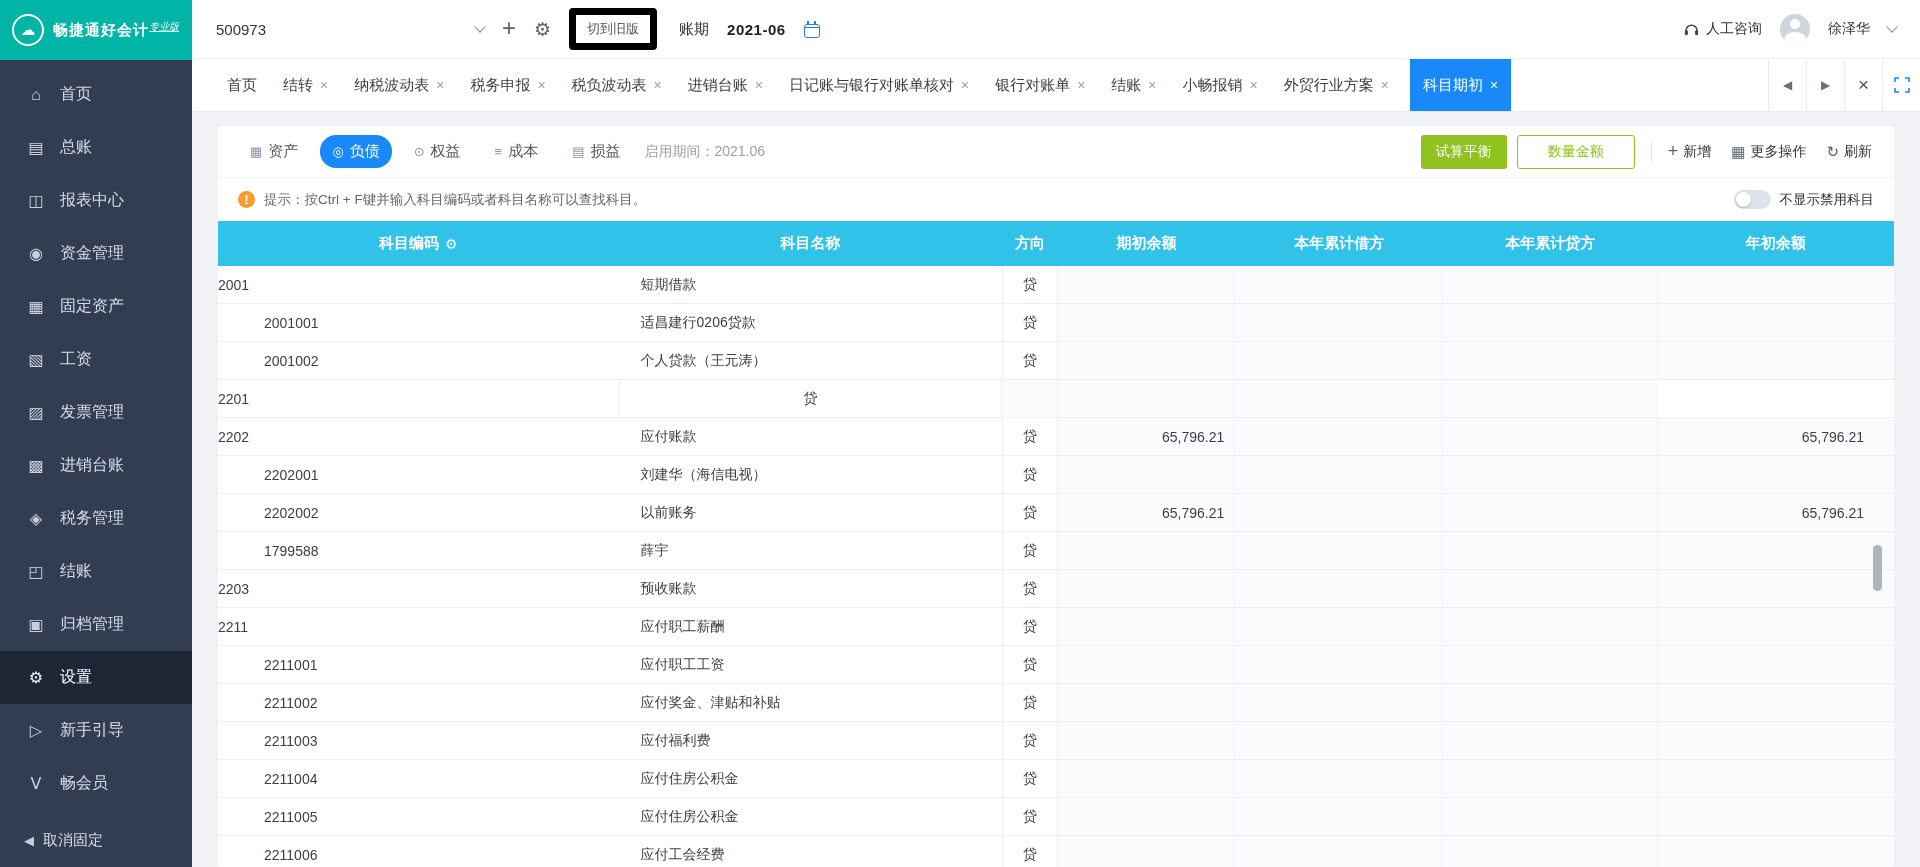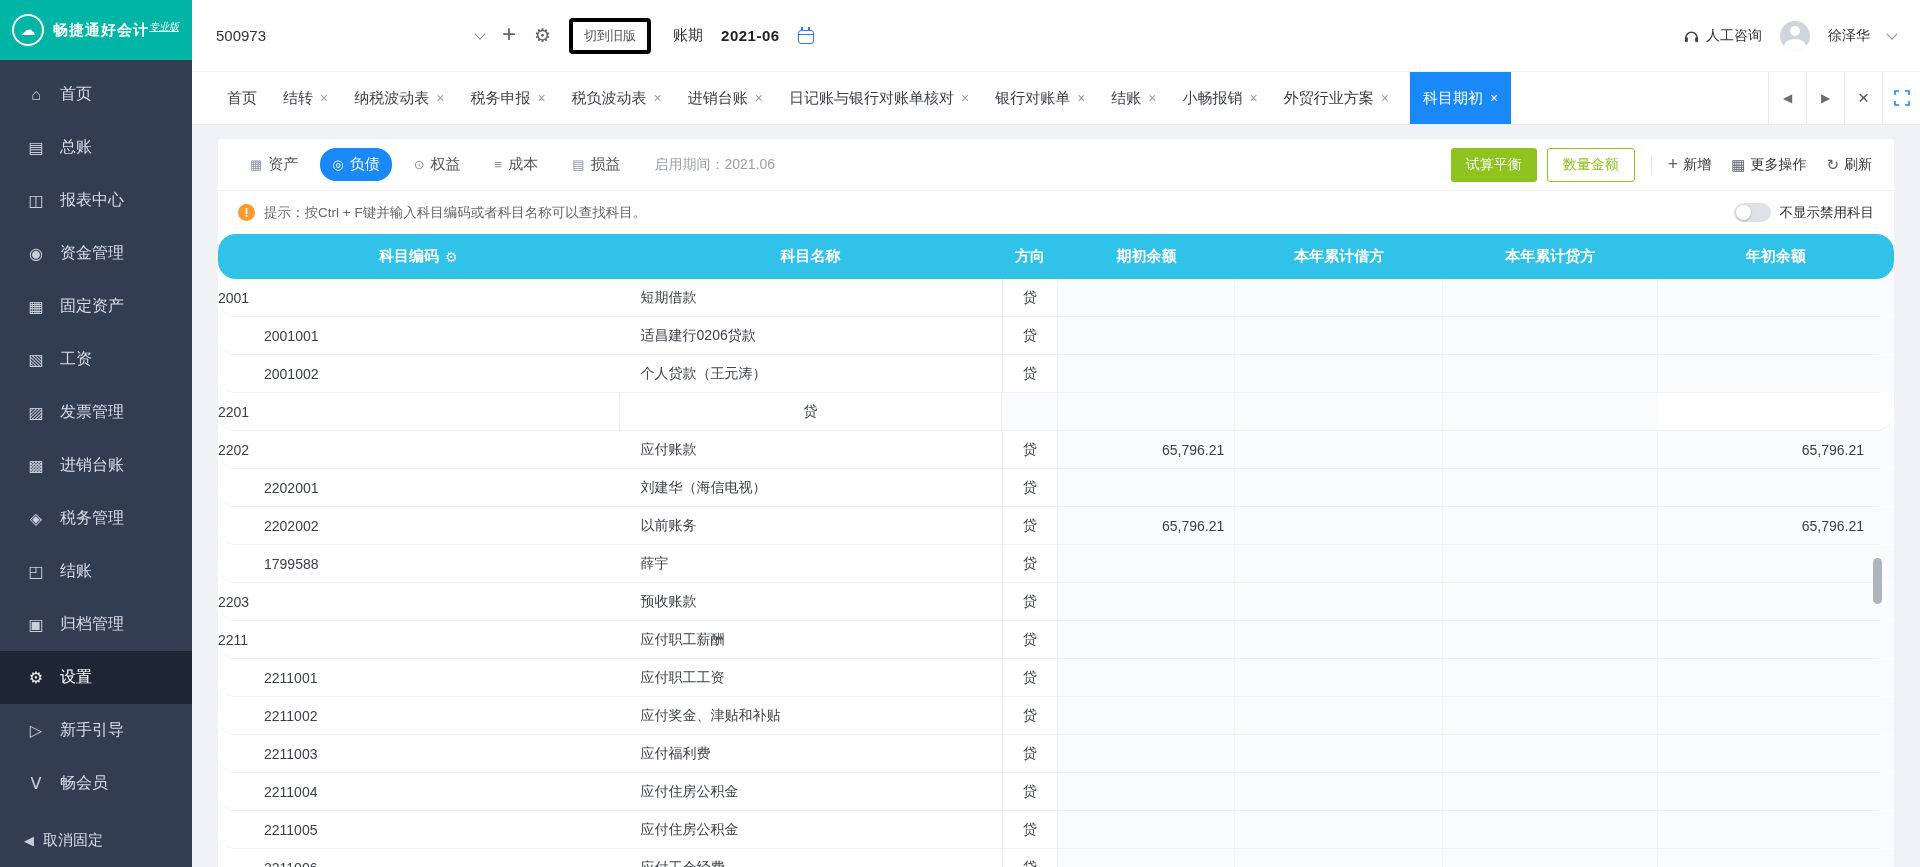--- a/index.html
+++ b/index.html
@@ -21,29 +21,29 @@
   .side-item.active { background: #1e2636; color: #fff; }
   .side-icon { width: 20px; text-align: center; font-size: 16px; opacity: .92; }
   .unpin { position: absolute; bottom: 0; left: 0; right: 0; height: 54px; display: flex;
            align-items: center; padding-left: 24px; gap: 9px; font-size: 15px; cursor: pointer; }
   .unpin-icon { font-size: 13px; opacity: .9; }
 
   
   .main { flex: 1; display: flex; flex-direction: column; min-width: 0; }
 
   
-  .topbar { height: 72px; background: #fff; display: flex; align-items: center;
+  .topbar { height: 59px; background: #fff; display: flex; align-items: center;
             padding: 0 24px; gap: 18px; border-bottom: 1px solid #f0f1f3; }
   .account-select { width: 268px; display: flex; justify-content: space-between; align-items: center;
                     font-size: 15px; color: #333; cursor: pointer; }
   .chev { width: 8px; height: 8px; border-right: 1.6px solid #8a8f99; border-bottom: 1.6px solid #8a8f99;
           transform: rotate(45deg); display: inline-block; margin-top: -4px; }
   .icon-btn { font-size: 19px; color: #5c6370; cursor: pointer; line-height: 1; }
   .icon-btn.plus { font-size: 24px; font-weight: 300; margin-top: -3px; }
-  .old-ver { border: 4px solid #000000; background: #fff; border-radius: 4px; padding: 5px 11px;
+  .old-ver { border: 7px solid #000000; background: #fff; border-radius: 4px; padding: 5px 11px;
              font-size: 13px; color: #555; cursor: pointer; font-family: inherit; }
   .period-label { font-size: 15px; color: #333; margin-left: 4px; }
   .period-value { font-size: 15px; color: #222; font-weight: bold; letter-spacing: .5px; }
   .calendar { width: 16px; height: 14px; border: 1.6px solid #2a7cf0; border-radius: 3px;
               position: relative; display: inline-block; margin-top: 3px; cursor: pointer; }
   .calendar::before { content: ""; position: absolute; top: 2.5px; left: 0; right: 0; height: 1.4px; background: #2a7cf0; }
   .calendar::after { content: ""; position: absolute; top: -4px; left: 2.5px; width: 2px; height: 4px;
                      background: #2a7cf0; box-shadow: 7px 0 #2a7cf0; }
   .topbar-spacer { flex: 1; }
   .support { display: flex; align-items: center; gap: 6px; font-size: 14px; color: #333; cursor: pointer; }
@@ -74,46 +74,46 @@
   .card { background: #fff; border-radius: 4px; height: 741px; overflow: hidden; }
 
   
   .toolbar { height: 52px; display: flex; align-items: center; padding: 0 20px; border-bottom: 1px solid #f2f3f5; }
   .subtabs { display: flex; align-items: center; gap: 10px; }
   .subtab { display: flex; align-items: center; gap: 6px; font-size: 15px; color: #555;
             padding: 7px 12px; cursor: pointer; border-radius: 16px; }
   .subtab .st-icon { font-size: 13px; color: #8a94a6; }
   .subtab.active { background: #1989fa; color: #fff; }
   .subtab.active .st-icon { color: #fff; }
-  .enable-period { margin-left: 22px; font-size: 14px; color: #9a9fa8; }
+  .enable-period { margin-left: 12px; font-size: 14px; color: #9a9fa8; }
   .toolbar-spacer { flex: 1; }
   .btn-solid { background: #8fc320; color: #fff; font-size: 14px; padding: 8px 15px; border-radius: 3px;
                cursor: pointer; border: none; font-family: inherit; }
   .btn-outline { background: #fff; color: #8fc320; border: 1px solid #8fc320; font-size: 14px;
-                 padding: 7px 15px; border-radius: 3px; margin-left: 10px; cursor: pointer; font-family: inherit; }
+                 padding: 7px 30px; border-radius: 3px; margin-left: 10px; cursor: pointer; font-family: inherit; }
   .tool-divider { width: 1px; height: 20px; background: #e4e6ea; margin: 0 16px; }
   .tool-link { display: flex; align-items: center; gap: 5px; font-size: 14px; color: #333;
                cursor: pointer; margin-right: 20px; background: none; border: none; font-family: inherit; }
   .tool-link:last-child { margin-right: 2px; }
   .tl-icon { color: #5c6370; font-size: 15px; line-height: 1; }
   .tl-icon.plus { font-size: 18px; margin-top: -2px; }
 
   
   .tipbar { height: 43px; display: flex; align-items: center; padding: 0 20px; gap: 9px;
             font-size: 13.5px; color: #666; }
   .tip-icon { width: 17px; height: 17px; border-radius: 50%; background: #ff9a2e; color: #fff;
               font-size: 12px; font-weight: bold; display: flex; align-items: center; justify-content: center; }
   .tip-spacer { flex: 1; }
   .toggle { width: 37px; height: 19px; border-radius: 10px; background: #dfe3e9; position: relative; cursor: pointer; }
   .toggle-knob { position: absolute; left: 2px; top: 2px; width: 15px; height: 15px; border-radius: 50%;
                  background: #fff; box-shadow: 0 1px 2px rgba(0,0,0,.25); }
   .toggle-label { font-size: 13.5px; color: #333; }
 
   
-  .grid7 { display: grid; grid-template-columns: 23.9% 22.9% 3.3% 10.6% 12.4% 12.8% auto; border-radius: 18px; }
+  .grid7 { display: grid; grid-template-columns: 23.9% 22.9% 3.3% 10.6% 12.4% 12.8% auto; }
   .thead { height: 45px; background: #30c2e9; color: #fff; font-size: 15px; align-items: center; }
   .th { display: flex; align-items: center; justify-content: center; gap: 6px; font-weight: bold; height: 100%; }
   .th-gear { font-size: 14px; font-weight: normal; cursor: pointer; }
   .trow { height: 38px; border-bottom: 1px solid #ecEFf3; border-bottom: 1px solid #ecf0f3;
           font-size: 14px; color: #3a3f47; background: #fff; align-items: stretch; cursor: pointer; }
   .td { display: flex; align-items: center; }
   .td-code { }
   .td-code.lvl2 { padding-left: 46px; }
   .td-name { padding-left: 22px; }
   .td-dir { justify-content: center; border-left: 1px solid #ecf0f3; border-right: 1px solid #ecf0f3; }

